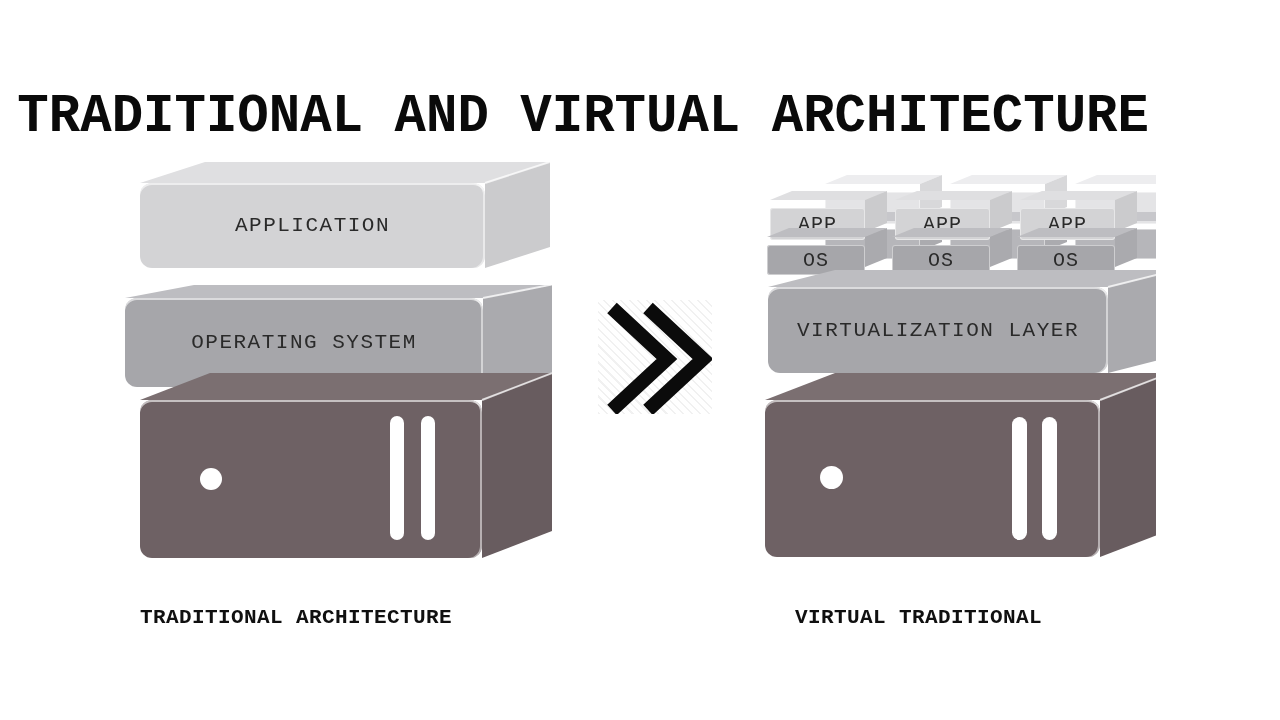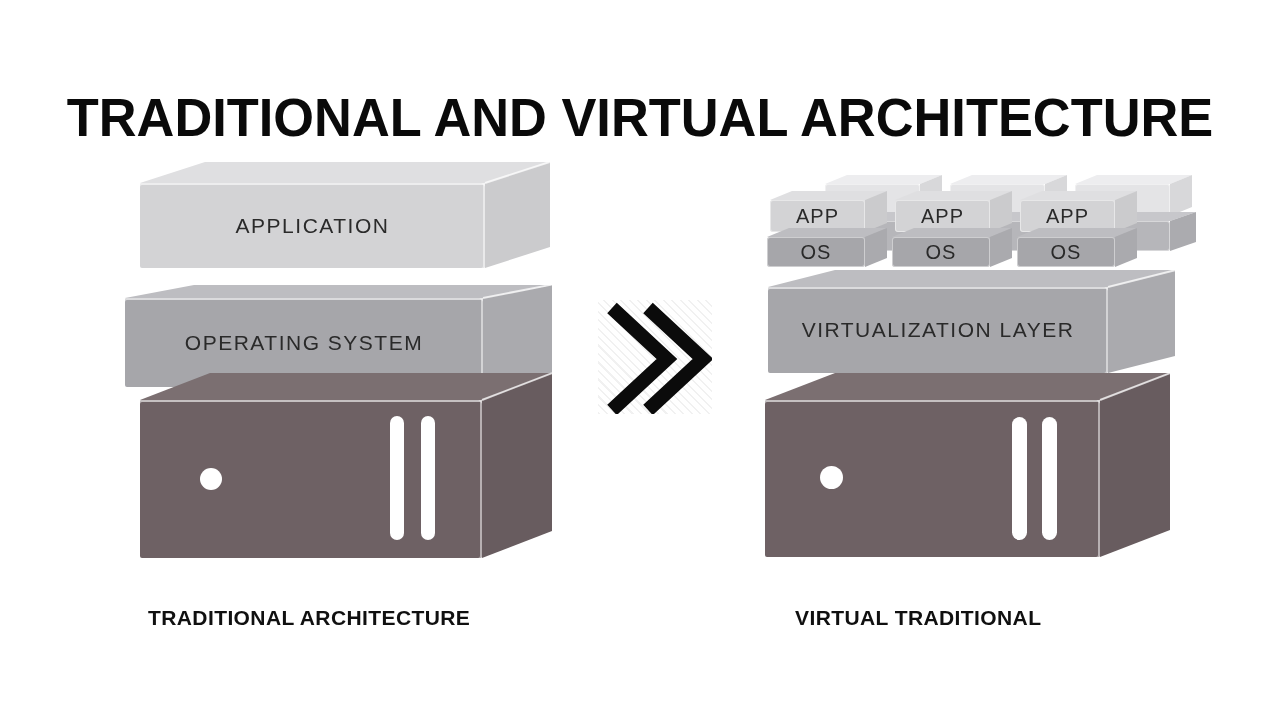--- a/index.html
+++ b/index.html
@@ -1,38 +1,38 @@
 <!DOCTYPE html>
 <html style="--background: #ffffff; --title_text: #0a0a0a; --label_text: #2a2a2a; --caption_text: #101010; --arrow: #0b0b0b; --box_light: #d3d3d5; --box_light_top: #dfdfe1; --box_light_side: #cbcbcd; --box_mid: #a6a6aa; --box_mid_top: #bdbdc1; --box_mid_side: #aaaaae; --box_ghost_light: #e4e4e6; --box_ghost_light_top: #ededef; --box_ghost_light_side: #d8d8da; --box_ghost_mid: #b6b6ba; --box_ghost_mid_top: #c7c7cb; --box_ghost_mid_side: #ababaf; --hardware: #6e6164; --hardware_top: #7b6f71; --hardware_side: #685c5f;"><head>
 <meta charset="utf-8">
 <style>
   html,body { margin:0; padding:0; background:#fff; }
   .canvas {
-    position:relative; width:1280px; height:720px; overflow:hidden;
+    position:relative; width:1156px; height:720px; overflow:hidden;
     background: var(--background, #ffffff);
-    font-family: Liberation Sans, sans-serif;
+    font-family: Liberation Mono, monospace;
   }
 
   
   .title {
     position:absolute; top:50px; left:0; width:100%;
     text-align:center; font-size:54px; font-weight:bold;
     letter-spacing:0px; color: var(--title_text, #0a0a0a);
     transform: scaleX(0.97); transform-origin:center;
     white-space:nowrap;
   }
 
   
   .box { position:absolute; width:var(--w); height:var(--h); }
   .face { position:absolute; }
   .face.front {
     left:0; top:0; width:var(--w); height:var(--h);
     background: var(--cf);
     display:flex; align-items:center; justify-content:center;
-    border-radius:2px;
+    border-radius:12px;
     box-shadow: inset 0 2px 0 rgba(255,255,255,.6), inset -2px 0 0 rgba(255,255,255,.5);
   }
   .face.top {
     left:0; top:calc(var(--dy) * -1);
     width:calc(var(--w) + var(--dx)); height:var(--dy);
     background: var(--ct);
     clip-path: polygon(var(--dx) 0, 100% 0, calc(100% - var(--dx)) 100%, 0 100%);
   }
   .face.side {
     left:var(--w); top:calc(var(--dy) * -1);
@@ -48,21 +48,21 @@
 
   
   .c-light { --cf:var(--box_light,#d3d3d5); --ct:var(--box_light_top,#dfdfe1); --cs:var(--box_light_side,#cbcbcd); }
   .c-mid   { --cf:var(--box_mid,#a6a6aa);   --ct:var(--box_mid_top,#bdbdc1);   --cs:var(--box_mid_side,#aaaaae); }
   .c-hw    { --cf:var(--hardware,#6e6164);  --ct:var(--hardware_top,#7b6f71);  --cs:var(--hardware_side,#685c5f); }
   .c-glight{ --cf:var(--box_ghost_light,#e4e4e6); --ct:var(--box_ghost_light_top,#ededef); --cs:var(--box_ghost_light_side,#d8d8da); }
   .c-gmid  { --cf:var(--box_ghost_mid,#b6b6ba);   --ct:var(--box_ghost_mid_top,#c7c7cb);   --cs:var(--box_ghost_mid_side,#ababaf); }
 
   
   .sm { --w:95px; --h:32px; --dx:22px; --dy:9px; }
-  .sm .face.front { border-radius:3px; box-shadow: inset 0 0 0 1px rgba(255,255,255,.45); }
+  .sm .face.front { border-radius:3px; box-shadow: inset 0 0 0 1px rgba(255,255,255,.45); margin-top: 8px; }
 
   
   .layer-label {
     font-size:21px; letter-spacing:1.5px; color:var(--label_text,#2a2a2a); white-space:nowrap;
   }
   .sm-label { font-size:20px; letter-spacing:1px; color:var(--label_text,#222); }
   .caption {
     position:absolute; top:606px; font-size:21px; font-weight:bold;
     letter-spacing:0.4px; color:var(--caption_text,#101010); white-space:nowrap;
   }
@@ -107,21 +107,21 @@
     <div class="face top"></div>
     <div class="face side"></div>
     <div class="edge" style="width:75px; transform:rotate(-21deg);"></div>
     <div class="face front">
       <span class="power-dot" style="left:60px; top:68px; width:22px; height:22px;"></span>
       <span class="vent-slot" style="left:250px; top:16px; width:14px; height:124px;"></span>
       <span class="vent-slot" style="left:281px; top:16px; width:14px; height:124px;"></span>
     </div>
   </div>
 
-  <div class="caption" style="left:148px;">TRADITIONAL ARCHITECTURE</div>
+  <div class="caption" style="left:140px;">TRADITIONAL ARCHITECTURE</div>
 
   <div class="arrow-wrap">
     <svg width="114" height="114" viewBox="0 0 114 114">
       <path d="M14 8 L69 59 L14 110" fill="none" stroke="#0b0b0b" stroke-width="14" stroke-linecap="butt" stroke-linejoin="miter"></path>
       <path d="M50 8 L105 59 L50 110" fill="none" stroke="#0b0b0b" stroke-width="14" stroke-linecap="butt" stroke-linejoin="miter"></path>
     </svg>
   </div>
 
   <div class="box sm c-glight" style="left:825px; top:184px;">
     <div class="face top"></div>

